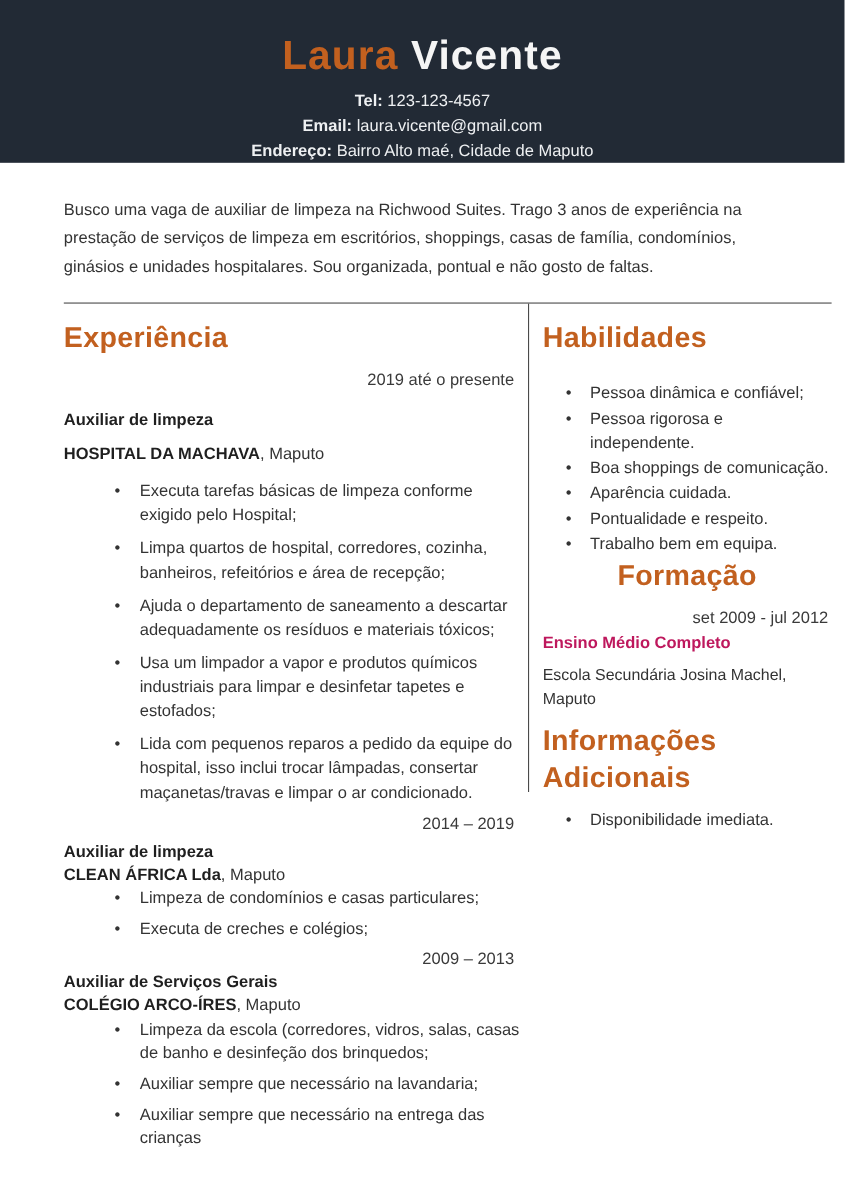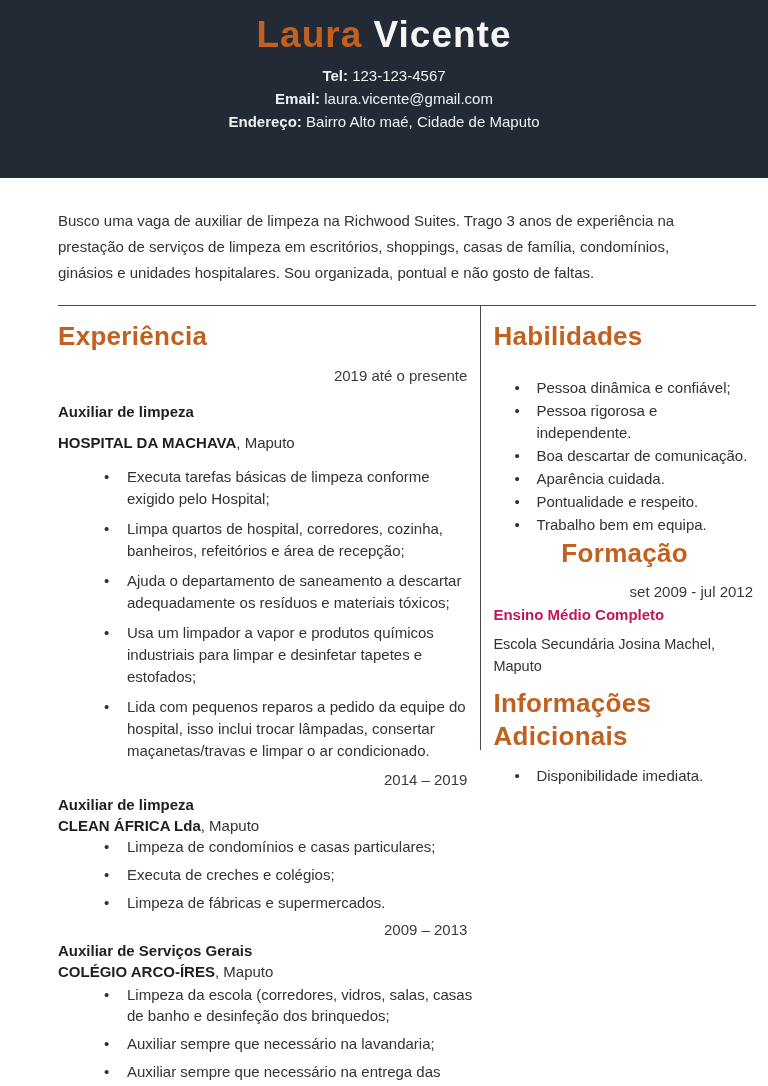--- a/index.html
+++ b/index.html
@@ -7,24 +7,24 @@
     position:relative;
     width:768px; height:1086px;
     background:#ffffff;
     overflow:hidden;
     font-family:"Liberation Sans", sans-serif;
     color:#333333;
   }
   
   .header {
     box-sizing:border-box;
-    height:178px;
+    height:148px;
     background:#222a35;
     text-align:center;
-    padding-top:13px;
+    padding-top:29px;
   }
   .name {
     font-size:37px;
     font-weight:bold;
     line-height:44px;
     color:#f5f5f5;
     letter-spacing:1px;
   }
   .name-first { color:#c2601f; }
   .contact {
@@ -164,21 +164,20 @@
 
       <div class="job job2">
         <div class="date">2014 – 2019</div>
         <div class="role">Auxiliar de limpeza</div>
         <div class="company-line">
           <span class="company">CLEAN ÁFRICA Lda</span><span>, Maputo</span>
         </div>
         <ul class="blist">
           <li>Limpeza de condomínios e casas particulares;</li>
           <li>Executa de creches e colégios;</li>
-          <li>Limpeza de fábricas e supermercados.</li>
         </ul>
       </div>
 
       <div class="job job3">
         <div class="date">2009 – 2013</div>
         <div class="role">Auxiliar de Serviços Gerais</div>
         <div class="company-line">
           <span class="company">COLÉGIO ARCO-ÍRES</span><span>, Maputo</span>
         </div>
         <ul class="blist">
@@ -188,21 +187,21 @@
         </ul>
       </div>
     </div>
 
     <div class="col-right">
       <div class="skills">
         <h2 class="section">Habilidades</h2>
         <ul class="blist">
           <li>Pessoa dinâmica e confiável;</li>
           <li>Pessoa rigorosa e independente.</li>
-          <li>Boa descartar de comunicação.</li>
+          <li>Boa shoppings de comunicação.</li>
           <li>Aparência cuidada.</li>
           <li>Pontualidade e respeito.</li>
           <li>Trabalho bem em equipa.</li>
         </ul>
       </div>
 
       <div class="education">
         <h2 class="section">Formação</h2>
         <div class="date">set 2009 - jul 2012</div>
         <div class="degree">Ensino Médio Completo</div>

